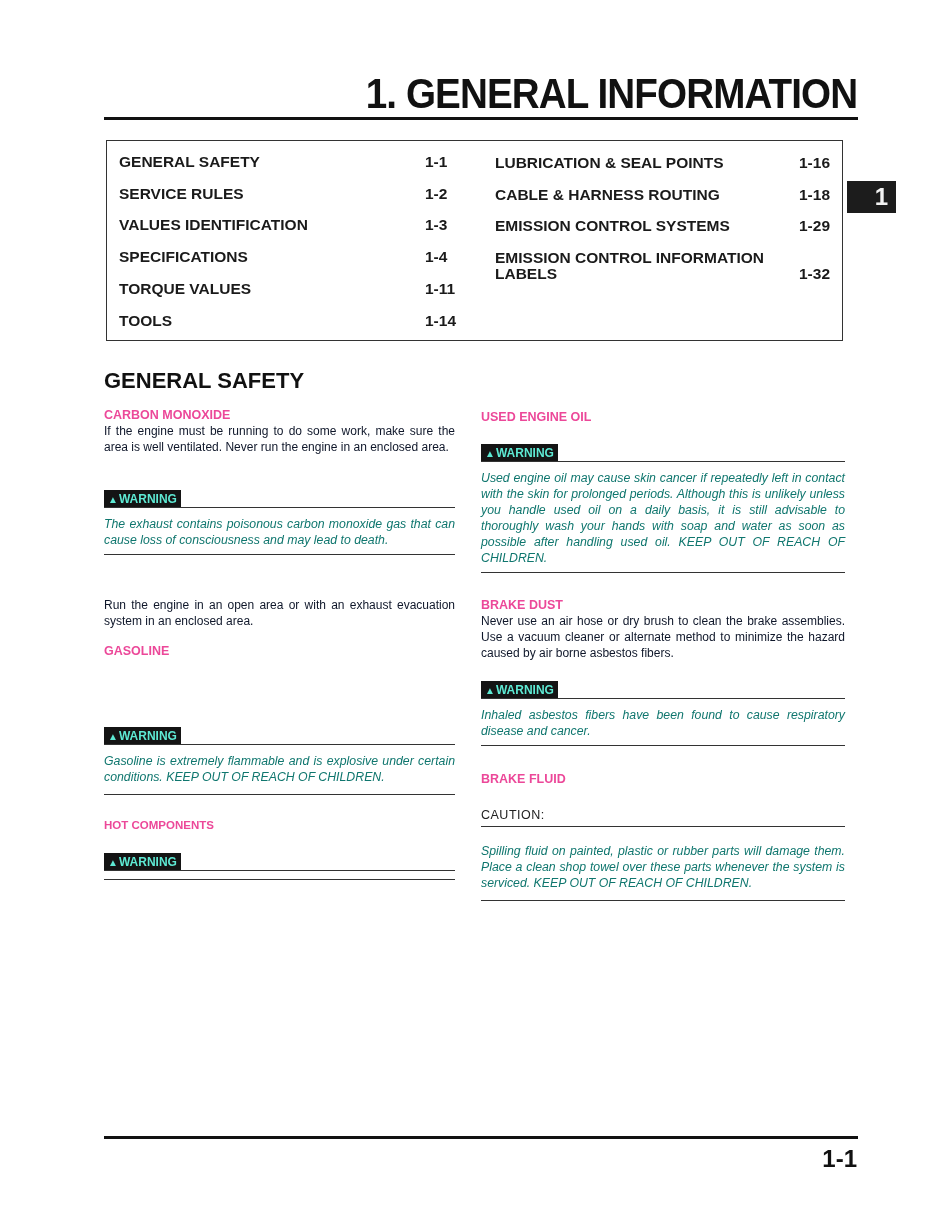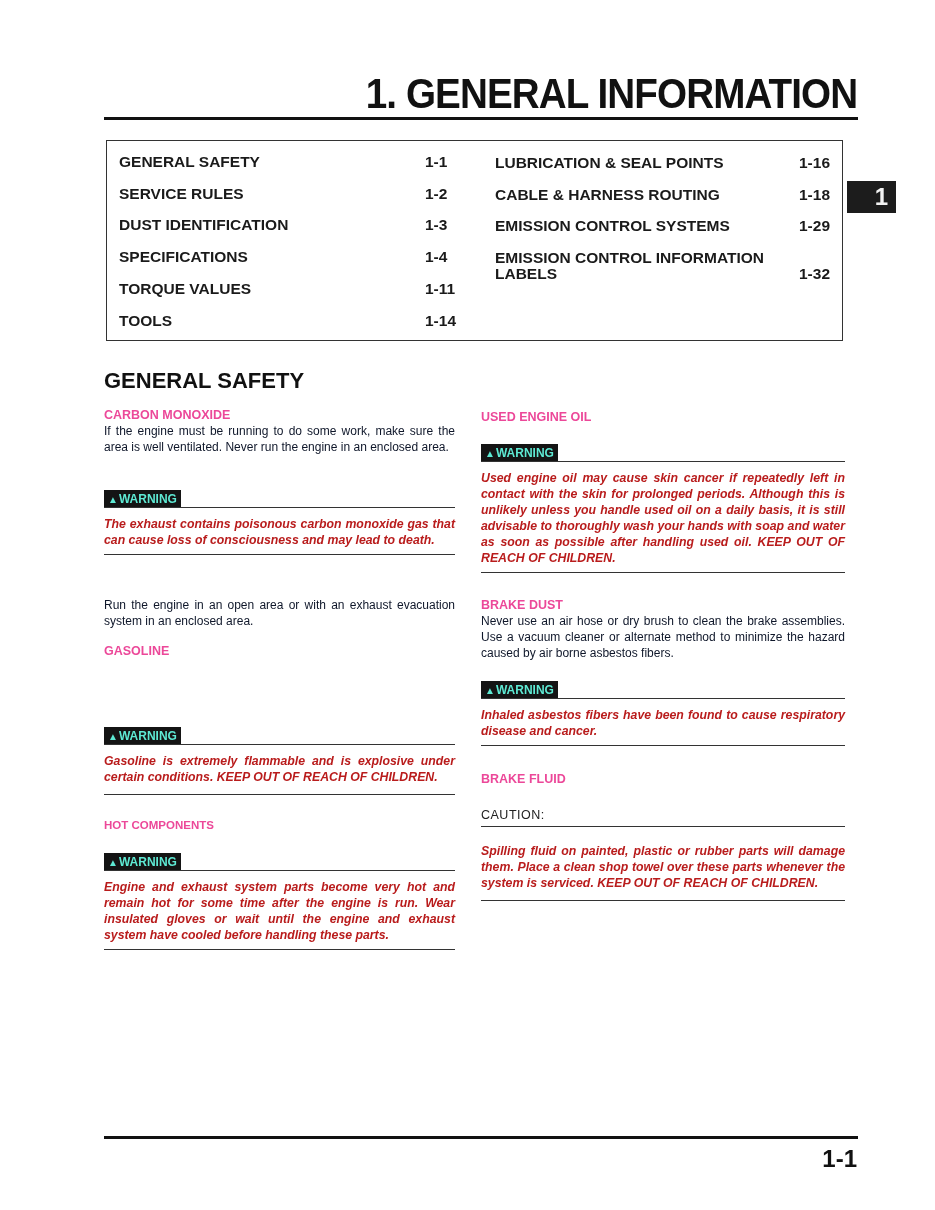--- a/index.html
+++ b/index.html
@@ -38,21 +38,21 @@
   .blk { position: absolute; left: 0; right: 0; }
   .sub { font-weight: bold; font-size: 12.5px; line-height: 16px; color: #ec4899; }
   .body { font-size: 12px; line-height: 16px; text-align: justify; color: #0f172a; }
   .warn-head { position: relative; height: 20px; }
   .warn-badge {
     position: absolute; left: 0; top: 0; background: #141414; color: #5eead4;
     font-weight: bold; font-size: 12px; height: 18px; line-height: 18px; padding: 0 4px 0 4px;
   }
   .warn-badge .tri { font-size: 10px; margin-right: 1px; }
   .warn-line { position: absolute; left: 0; right: 0; top: 17px; height: 1px; background: #333; }
-  .warn-text { font-style: italic; font-weight: bold; font-size: 12.3px; line-height: 16px; text-align: justify; color: #b91c1c; margin-top: 6px; }
+  .warn-text { font-style: italic; font-weight: normal; font-size: 12.3px; line-height: 16px; text-align: justify; color: #0f766e; margin-top: 6px; }
   .end-line { height: 1px; background: #333; margin-top: 6px; }
   .caution-label { font-size: 12.5px; line-height: 16px; color: #222; letter-spacing: 0.5px; }
   .caution-line { height: 1px; background: #333; margin-top: 3px; }
   .footer-rule { position: absolute; left: 104px; width: 754px; top: 1136px; height: 3px; background: #111; }
   .page-number { position: absolute; right: 78px; top: 1145px; font-weight: bold; font-size: 24px; color: #111; }
 </style>
 </head>
 <body>
 
 <h1 class="chapter-title">1. GENERAL INFORMATION</h1>
@@ -62,21 +62,21 @@
   <div class="toc-col left">
     <div class="toc-row" style="top:13px">
       <span class="lbl">GENERAL SAFETY</span>
       <span class="pg">1-1</span>
     </div>
     <div class="toc-row" style="top:45px">
       <span class="lbl">SERVICE RULES</span>
       <span class="pg">1-2</span>
     </div>
     <div class="toc-row" style="top:76px">
-      <span class="lbl">DUST IDENTIFICATION</span>
+      <span class="lbl">VALUES IDENTIFICATION</span>
       <span class="pg">1-3</span>
     </div>
     <div class="toc-row" style="top:108px">
       <span class="lbl">SPECIFICATIONS</span>
       <span class="pg">1-4</span>
     </div>
     <div class="toc-row" style="top:140px">
       <span class="lbl">TORQUE VALUES</span>
       <span class="pg">1-11</span>
     </div>
@@ -146,21 +146,20 @@
 
   <div class="blk" style="top:410px">
     <div class="sub" style="font-size:11.5px">HOT COMPONENTS</div>
   </div>
 
   <div class="blk" style="top:446px">
     <div class="warn-head">
       <span class="warn-badge"><span class="tri">▲</span><span>WARNING</span></span>
       <div class="warn-line"></div>
     </div>
-    <div class="warn-text">Engine and exhaust system parts become very hot and remain hot for some time after the engine is run. Wear insulated gloves or wait until the engine and exhaust system have cooled before handling these parts.</div>
     <div class="end-line"></div>
   </div>
 </div>
 
 <div class="col right" style="top:407px">
   <div class="blk" style="top:2px">
     <div class="sub">USED ENGINE OIL</div>
   </div>
 
   <div class="blk" style="top:37px">

